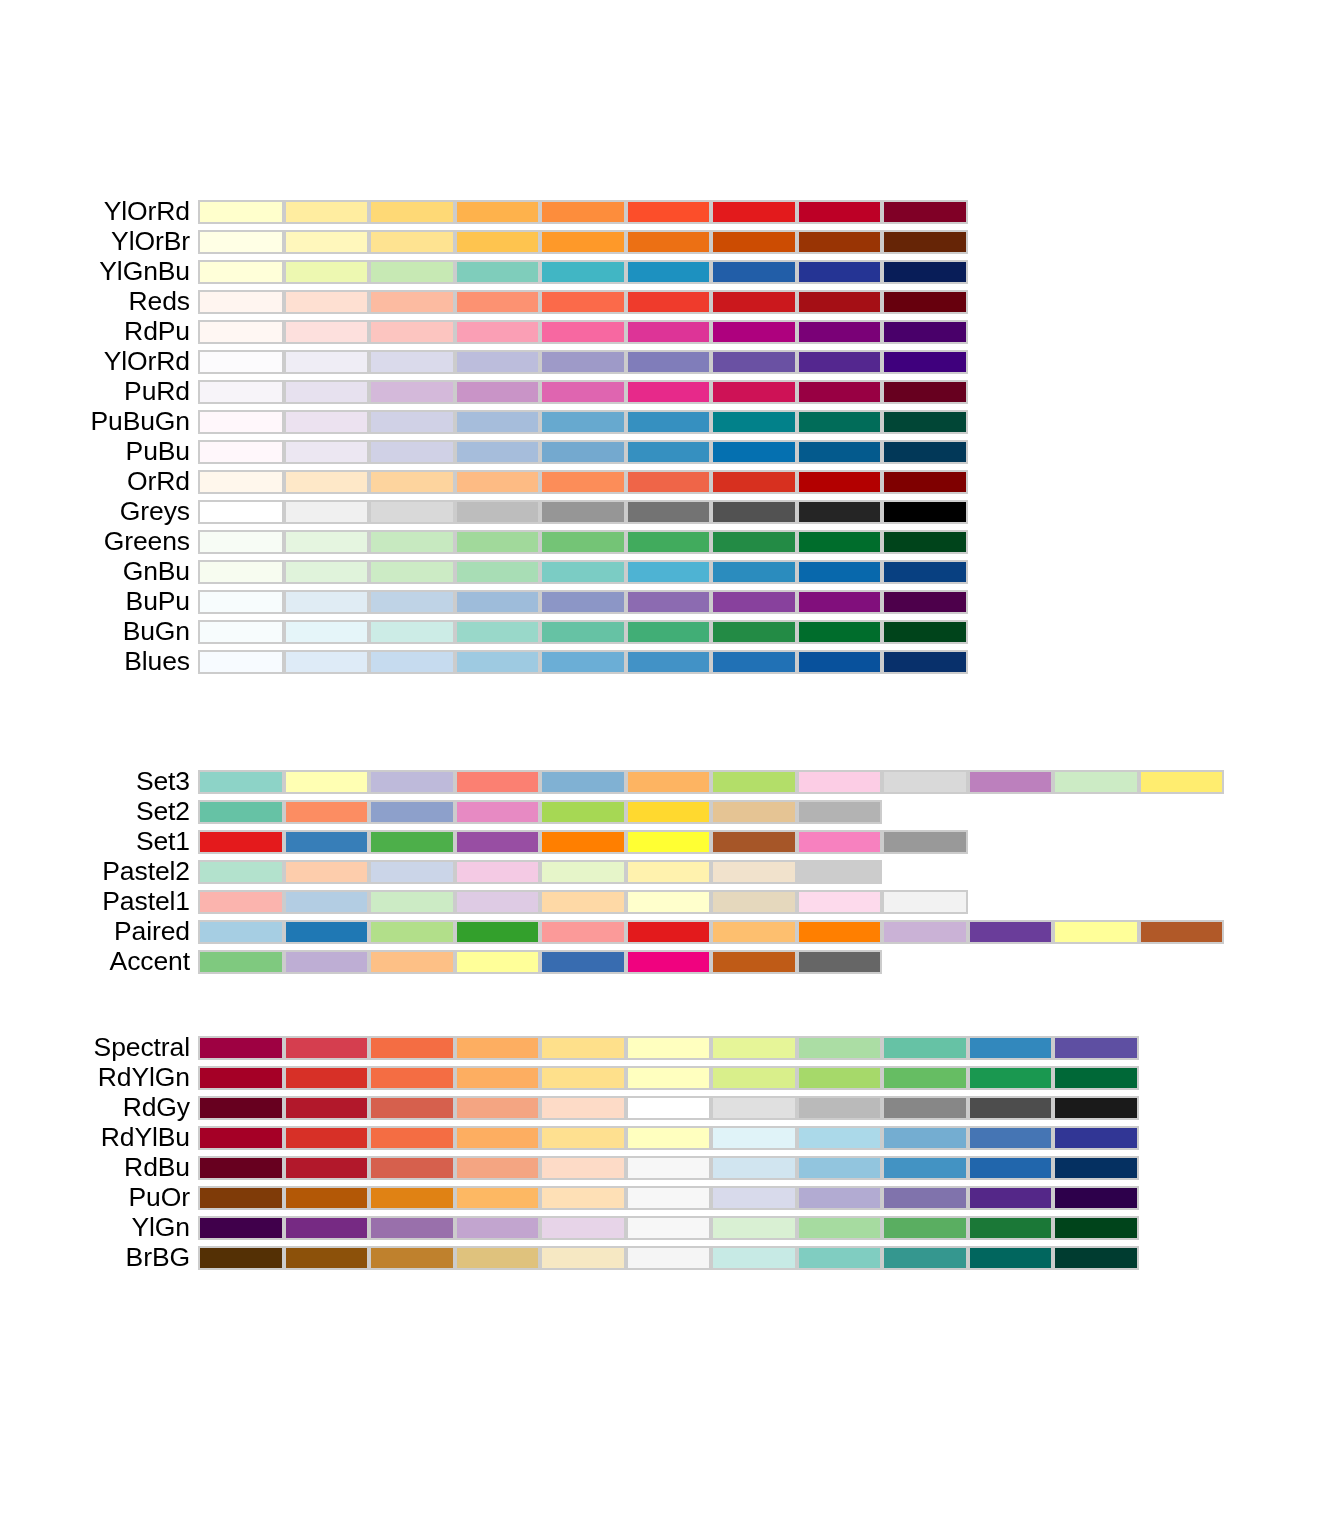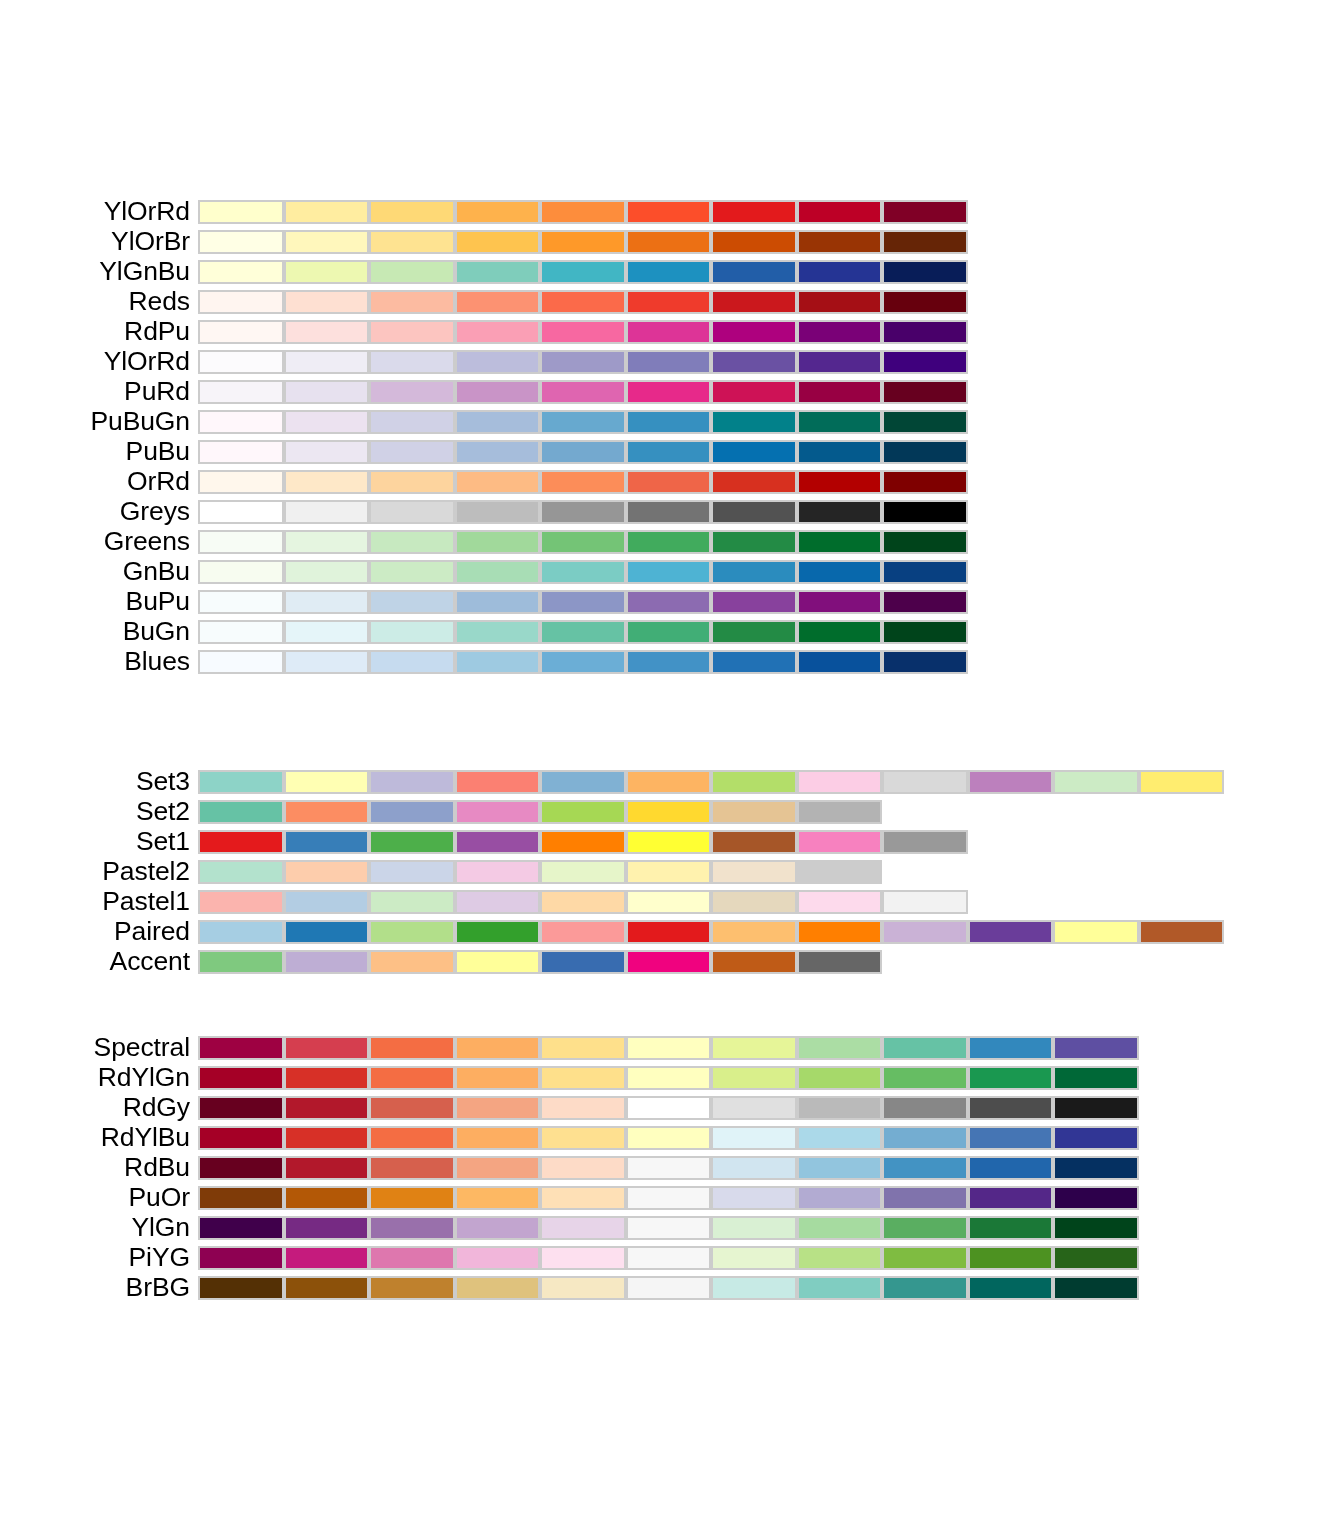--- a/index.html
+++ b/index.html
@@ -499,36 +499,20 @@
           <div class="swatch" title="PRGn 5 #e7d4e8" style="width: 85.5px; background: rgb(231, 212, 232);"></div>
           <div class="swatch" title="PRGn 6 #f7f7f7" style="width: 85.5px; background: rgb(247, 247, 247);"></div>
           <div class="swatch" title="PRGn 7 #d9f0d3" style="width: 85.5px; background: rgb(217, 240, 211);"></div>
           <div class="swatch" title="PRGn 8 #a6dba0" style="width: 85.5px; background: rgb(166, 219, 160);"></div>
           <div class="swatch" title="PRGn 9 #5aae61" style="width: 85.5px; background: rgb(90, 174, 97);"></div>
           <div class="swatch" title="PRGn 10 #1b7837" style="width: 85.5px; background: rgb(27, 120, 55);"></div>
           <div class="swatch" title="PRGn 11 #00441b" style="width: 85.5px; background: rgb(0, 68, 27);"></div>
         </div>
       </div>
       <div class="palette-row">
-        <div class="palette-label">PiYG</div>
-        <div class="swatch-bar" style="width: 940.5px;">
-          <div class="swatch" title="PiYG 1 #8e0152" style="width: 85.5px; background: rgb(142, 1, 82);"></div>
-          <div class="swatch" title="PiYG 2 #c51b7d" style="width: 85.5px; background: rgb(197, 27, 125);"></div>
-          <div class="swatch" title="PiYG 3 #de77ae" style="width: 85.5px; background: rgb(222, 119, 174);"></div>
-          <div class="swatch" title="PiYG 4 #f1b6da" style="width: 85.5px; background: rgb(241, 182, 218);"></div>
-          <div class="swatch" title="PiYG 5 #fde0ef" style="width: 85.5px; background: rgb(253, 224, 239);"></div>
-          <div class="swatch" title="PiYG 6 #f7f7f7" style="width: 85.5px; background: rgb(247, 247, 247);"></div>
-          <div class="swatch" title="PiYG 7 #e6f5d0" style="width: 85.5px; background: rgb(230, 245, 208);"></div>
-          <div class="swatch" title="PiYG 8 #b8e186" style="width: 85.5px; background: rgb(184, 225, 134);"></div>
-          <div class="swatch" title="PiYG 9 #7fbc41" style="width: 85.5px; background: rgb(127, 188, 65);"></div>
-          <div class="swatch" title="PiYG 10 #4d9221" style="width: 85.5px; background: rgb(77, 146, 33);"></div>
-          <div class="swatch" title="PiYG 11 #276419" style="width: 85.5px; background: rgb(39, 100, 25);"></div>
-        </div>
-      </div>
-      <div class="palette-row">
         <div class="palette-label">BrBG</div>
         <div class="swatch-bar" style="width: 940.5px;">
           <div class="swatch" title="BrBG 1 #543005" style="width: 85.5px; background: rgb(84, 48, 5);"></div>
           <div class="swatch" title="BrBG 2 #8c510a" style="width: 85.5px; background: rgb(140, 81, 10);"></div>
           <div class="swatch" title="BrBG 3 #bf812d" style="width: 85.5px; background: rgb(191, 129, 45);"></div>
           <div class="swatch" title="BrBG 4 #dfc27d" style="width: 85.5px; background: rgb(223, 194, 125);"></div>
           <div class="swatch" title="BrBG 5 #f6e8c3" style="width: 85.5px; background: rgb(246, 232, 195);"></div>
           <div class="swatch" title="BrBG 6 #f5f5f5" style="width: 85.5px; background: rgb(245, 245, 245);"></div>
           <div class="swatch" title="BrBG 7 #c7eae5" style="width: 85.5px; background: rgb(199, 234, 229);"></div>
           <div class="swatch" title="BrBG 8 #80cdc1" style="width: 85.5px; background: rgb(128, 205, 193);"></div>

